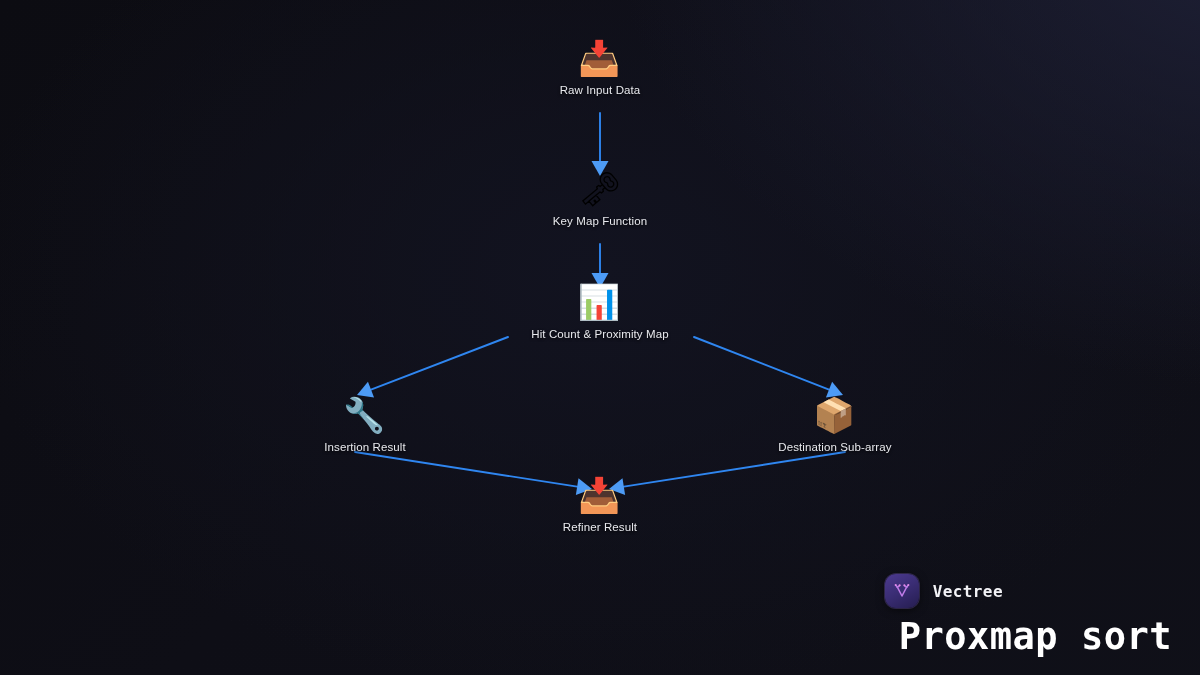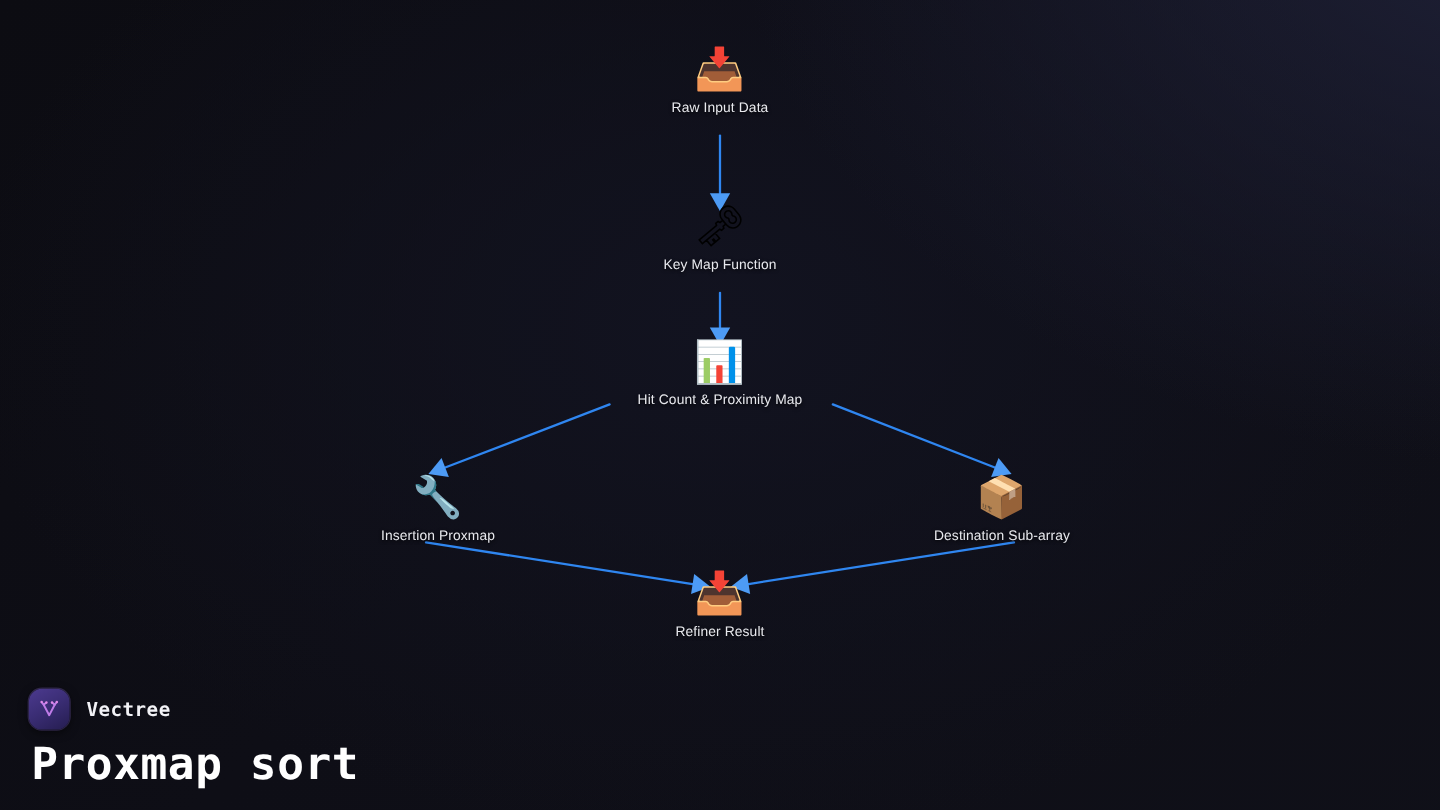--- a/index.html
+++ b/index.html
@@ -58,20 +58,21 @@
     padding:0 28px 0 24px;
     display:flex;
     align-items:flex-end;
   }
   #footer-inner {
     width:100%;
     display:flex;
     align-items:flex-end;
     justify-content:space-between;
     padding-bottom:20px;
+    flex-direction:column;
   }
   #brand-block { display:flex; flex-direction:column; gap:10px; }
   #brand-row { display:flex; align-items:center; gap:14px; }
   #logo-badge {
     width:34px; height:34px;
     border-radius:11px;
     background:linear-gradient(150deg, #4c3a8f 0%, #3a2d74 48%, #251d50 100%);
     box-shadow:0 0 0 1px rgba(150,120,230,.25), 0 2px 8px rgba(0,0,0,.6);
     display:flex; align-items:center; justify-content:center;
     flex:0 0 auto;
@@ -83,21 +84,21 @@
     color:#f2f2f6;
     letter-spacing:0.4px;
   }
   #page-title {
     font-family:"DejaVu Sans Mono", monospace;
     font-size:37px;
     font-weight:bold;
     color:#ffffff;
     letter-spacing:0.5px;
     line-height:1;
-    margin-left:2px;
+    margin-left:14px;
   }
   #footer-url {
     font-family:"DejaVu Sans Mono", monospace;
     font-size:13px;
     color:#6e6e7c;
     letter-spacing:0.2px;
     padding-bottom:4px;
   }
 </style>
 </head>
@@ -140,21 +141,21 @@
         <div class="node" style="left: 600px; top: 197px;">
           <div class="node-icon">🗝</div>
           <div class="node-label">Key Map Function</div>
         </div>
         <div class="node" style="left: 600px; top: 310px;">
           <div class="node-icon">📊</div>
           <div class="node-label">Hit Count &amp; Proximity Map</div>
         </div>
         <div class="node" style="left: 365px; top: 423px;">
           <div class="node-icon">🔧</div>
-          <div class="node-label">Insertion Proxmap</div>
+          <div class="node-label">Insertion Result</div>
         </div>
         <div class="node" style="left: 835px; top: 423px;">
           <div class="node-icon">📦</div>
           <div class="node-label">Destination Sub-array</div>
         </div>
         <div class="node" style="left: 600px; top: 503px;">
           <div class="node-icon">📥</div>
           <div class="node-label">Refiner Result</div>
         </div>
       </div>

